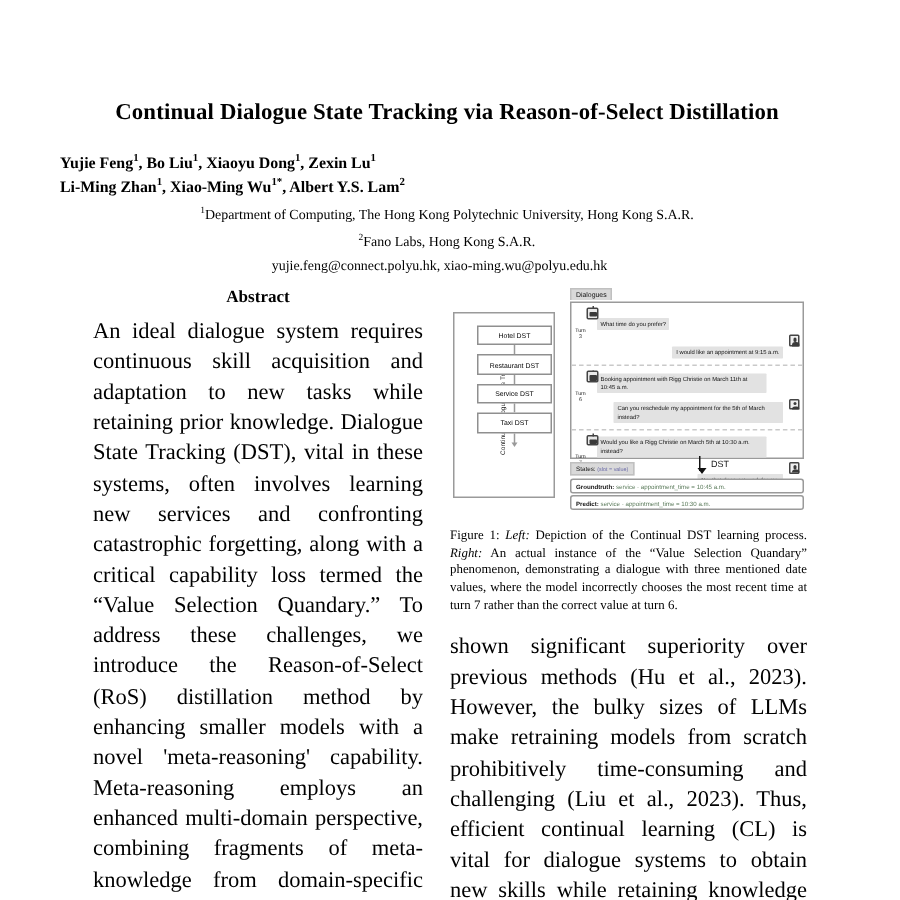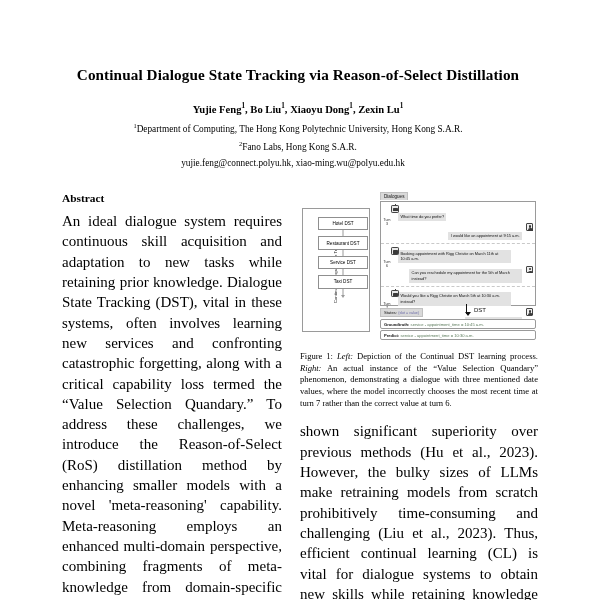--- a/index.html
+++ b/index.html
@@ -26,21 +26,20 @@
   .title {
     text-align: center;
     font-size: 15.2px;
     font-weight: bold;
     letter-spacing: 0.1px;
     margin: 0;
     padding: 66px 36px 0 36px;
     line-height: 1.2;
   }
   .authors {
-    text-align: center;
     font-size: 10.6px;
     font-weight: bold;
     margin: 0;
     padding: 18px 40px 0 40px;
     line-height: 1.45;
   }
   .affil {
     text-align: center;
     font-size: 9.3px;
     margin: 0;
@@ -73,21 +72,21 @@
   }
   .col-right {
     position: absolute;
     left: 300px;
     top: 0;
     width: 238px;
     height: 408px;
     overflow: hidden;
   }
   .abstract-head {
-    text-align: left;
+    text-align: center;
     font-size: 11.4px;
     font-weight: bold;
     margin: 0 0 7px 0;
   }
   .body-text {
     font-size: 15px;
     line-height: 1.355;
     text-align: justify;
     margin: 0;
     hyphens: none;
@@ -377,20 +376,21 @@
 </style>
 </head>
 <body>
 
 <div class="page">
 
   <h1 class="title">Continual Dialogue State Tracking via Reason-of-Select Distillation</h1>
 
   <div class="authors">
     <div><span>Yujie Feng<sup>1</sup>, Bo Liu<sup>1</sup>, Xiaoyu Dong<sup>1</sup>, Zexin Lu<sup>1</sup></span></div>
+    <div><span>Li-Ming Zhan<sup>1</sup>, Xiao-Ming Wu<sup>1</sup><sup>*</sup>, Albert Y.S. Lam<sup>2</sup></span></div>
   </div>
 
   <div class="affil"><sup>1</sup>Department of Computing, The Hong Kong Polytechnic University, Hong Kong S.A.R.</div>
   <div class="affil"><sup>2</sup>Fano Labs, Hong Kong S.A.R.</div>
   <div class="email">yujie.feng@connect.polyu.hk, xiao-ming.wu@polyu.edu.hk</div>
 
   <div class="cols">
 
     <div class="col-left">
       <div class="abstract-head">Abstract</div>

